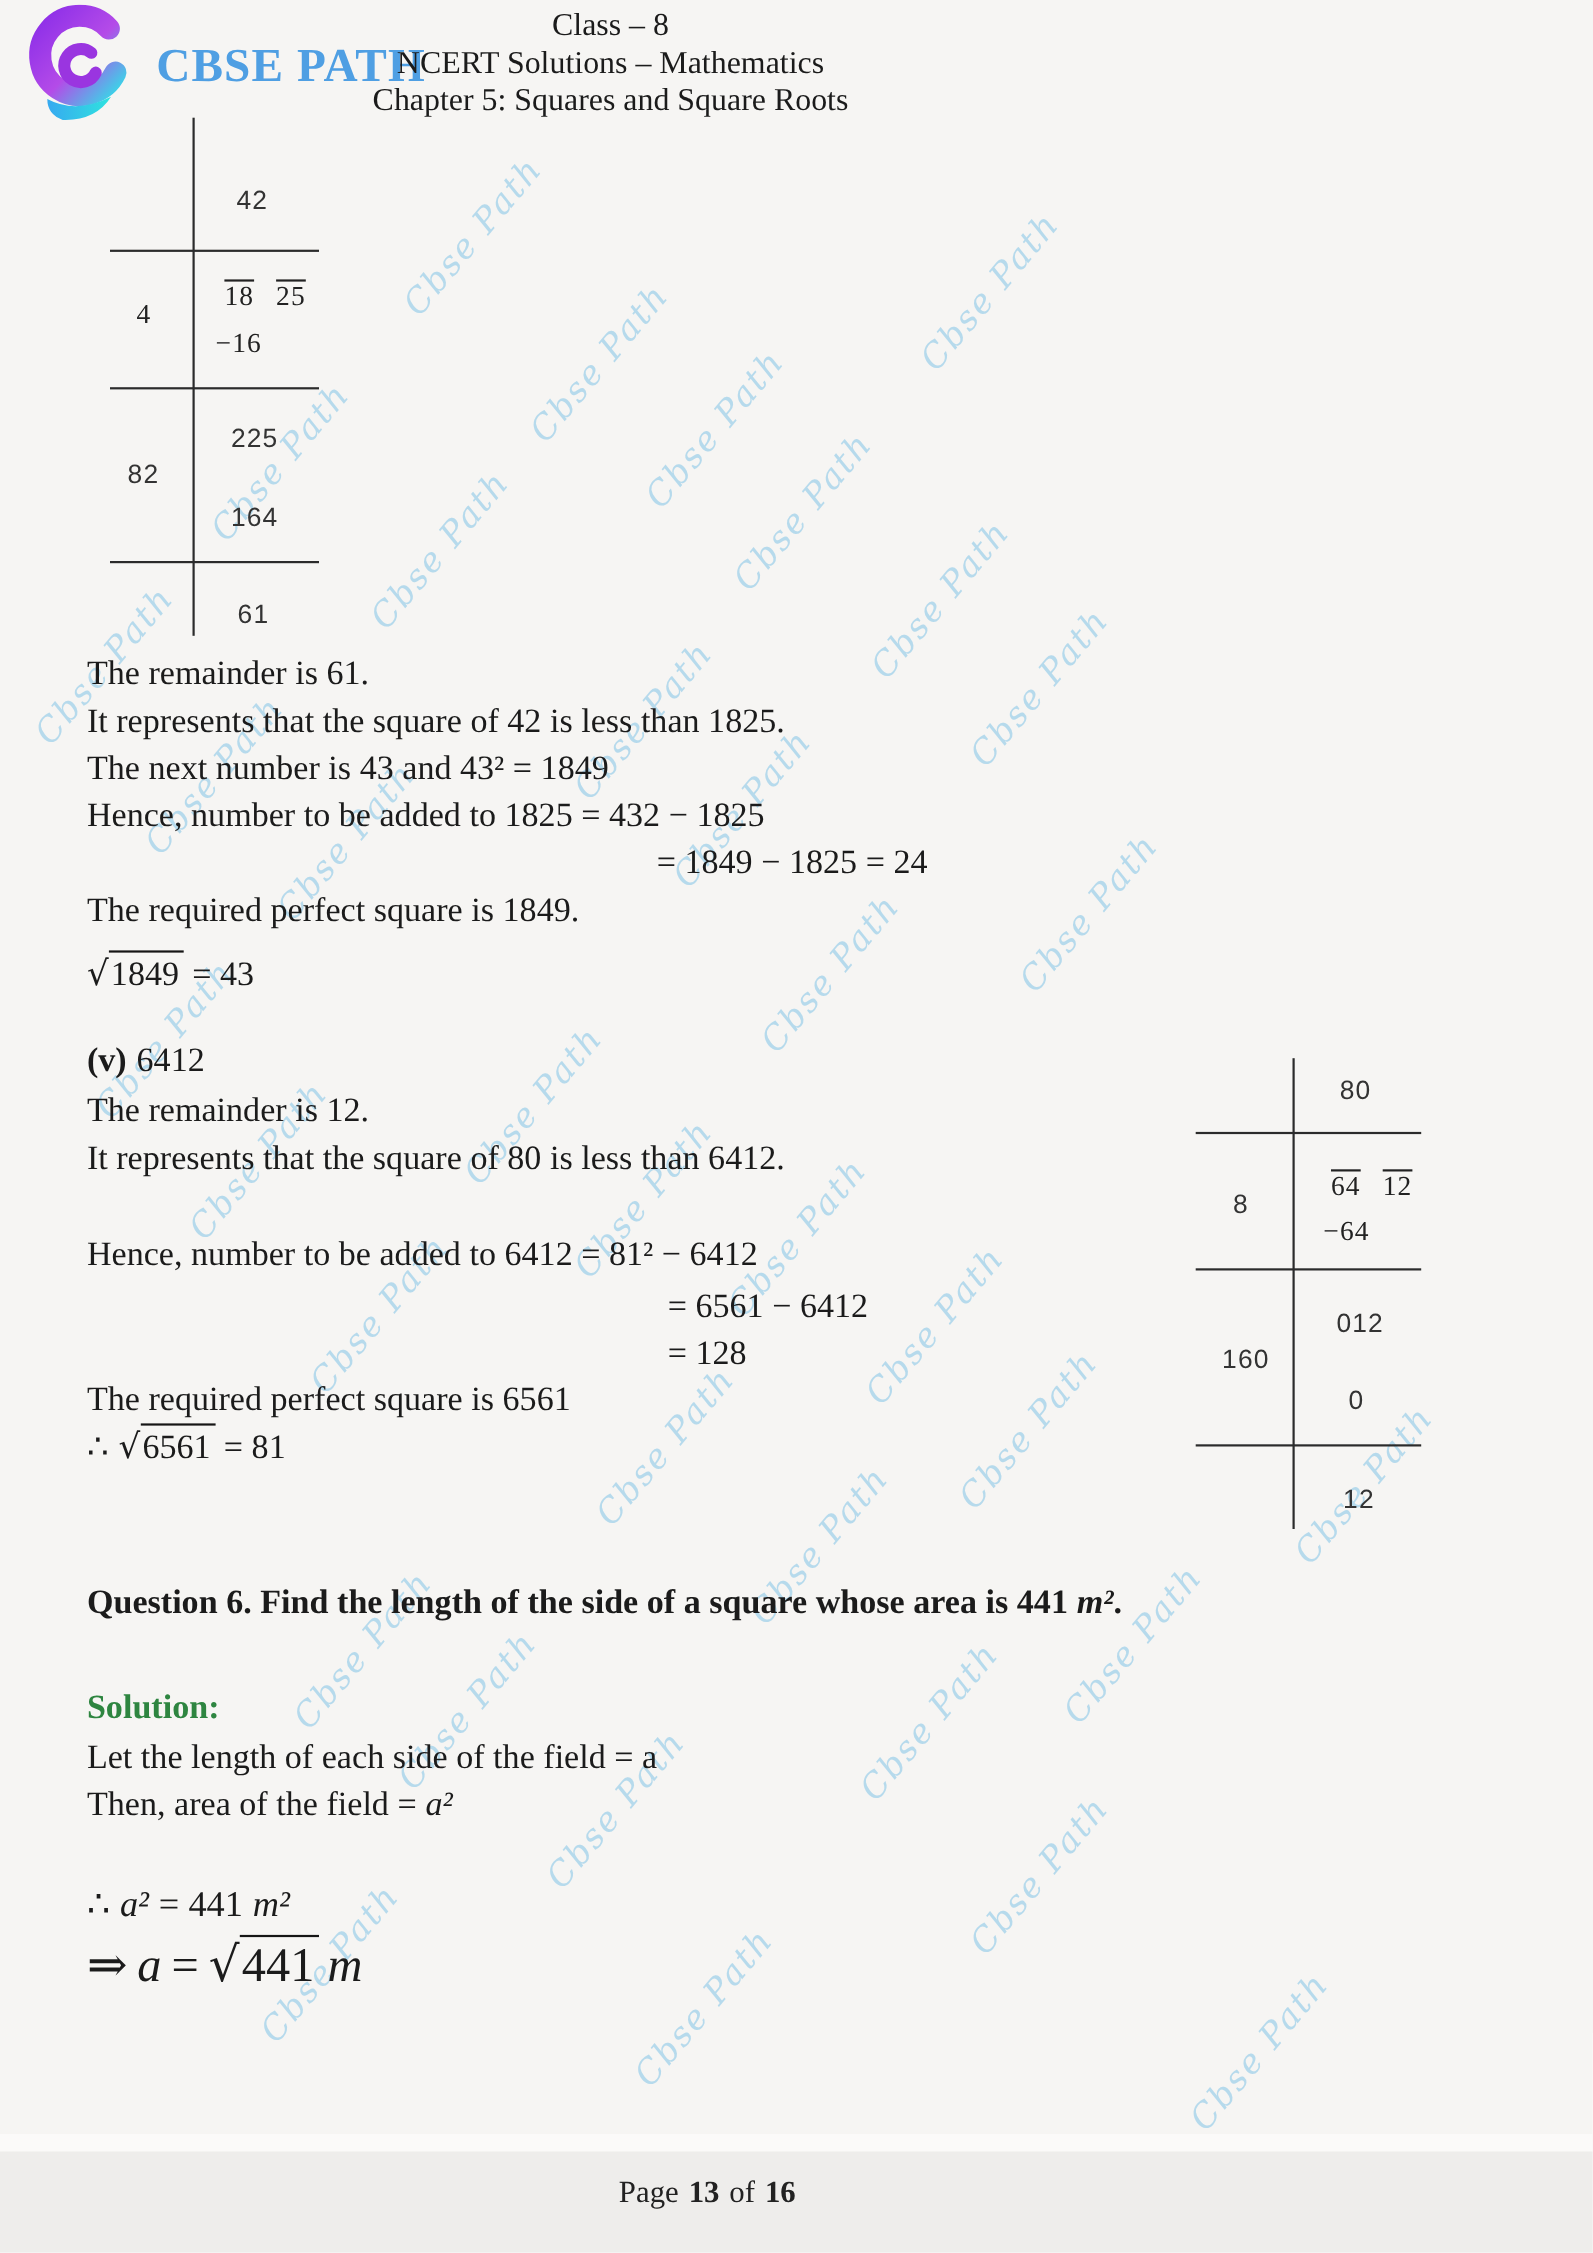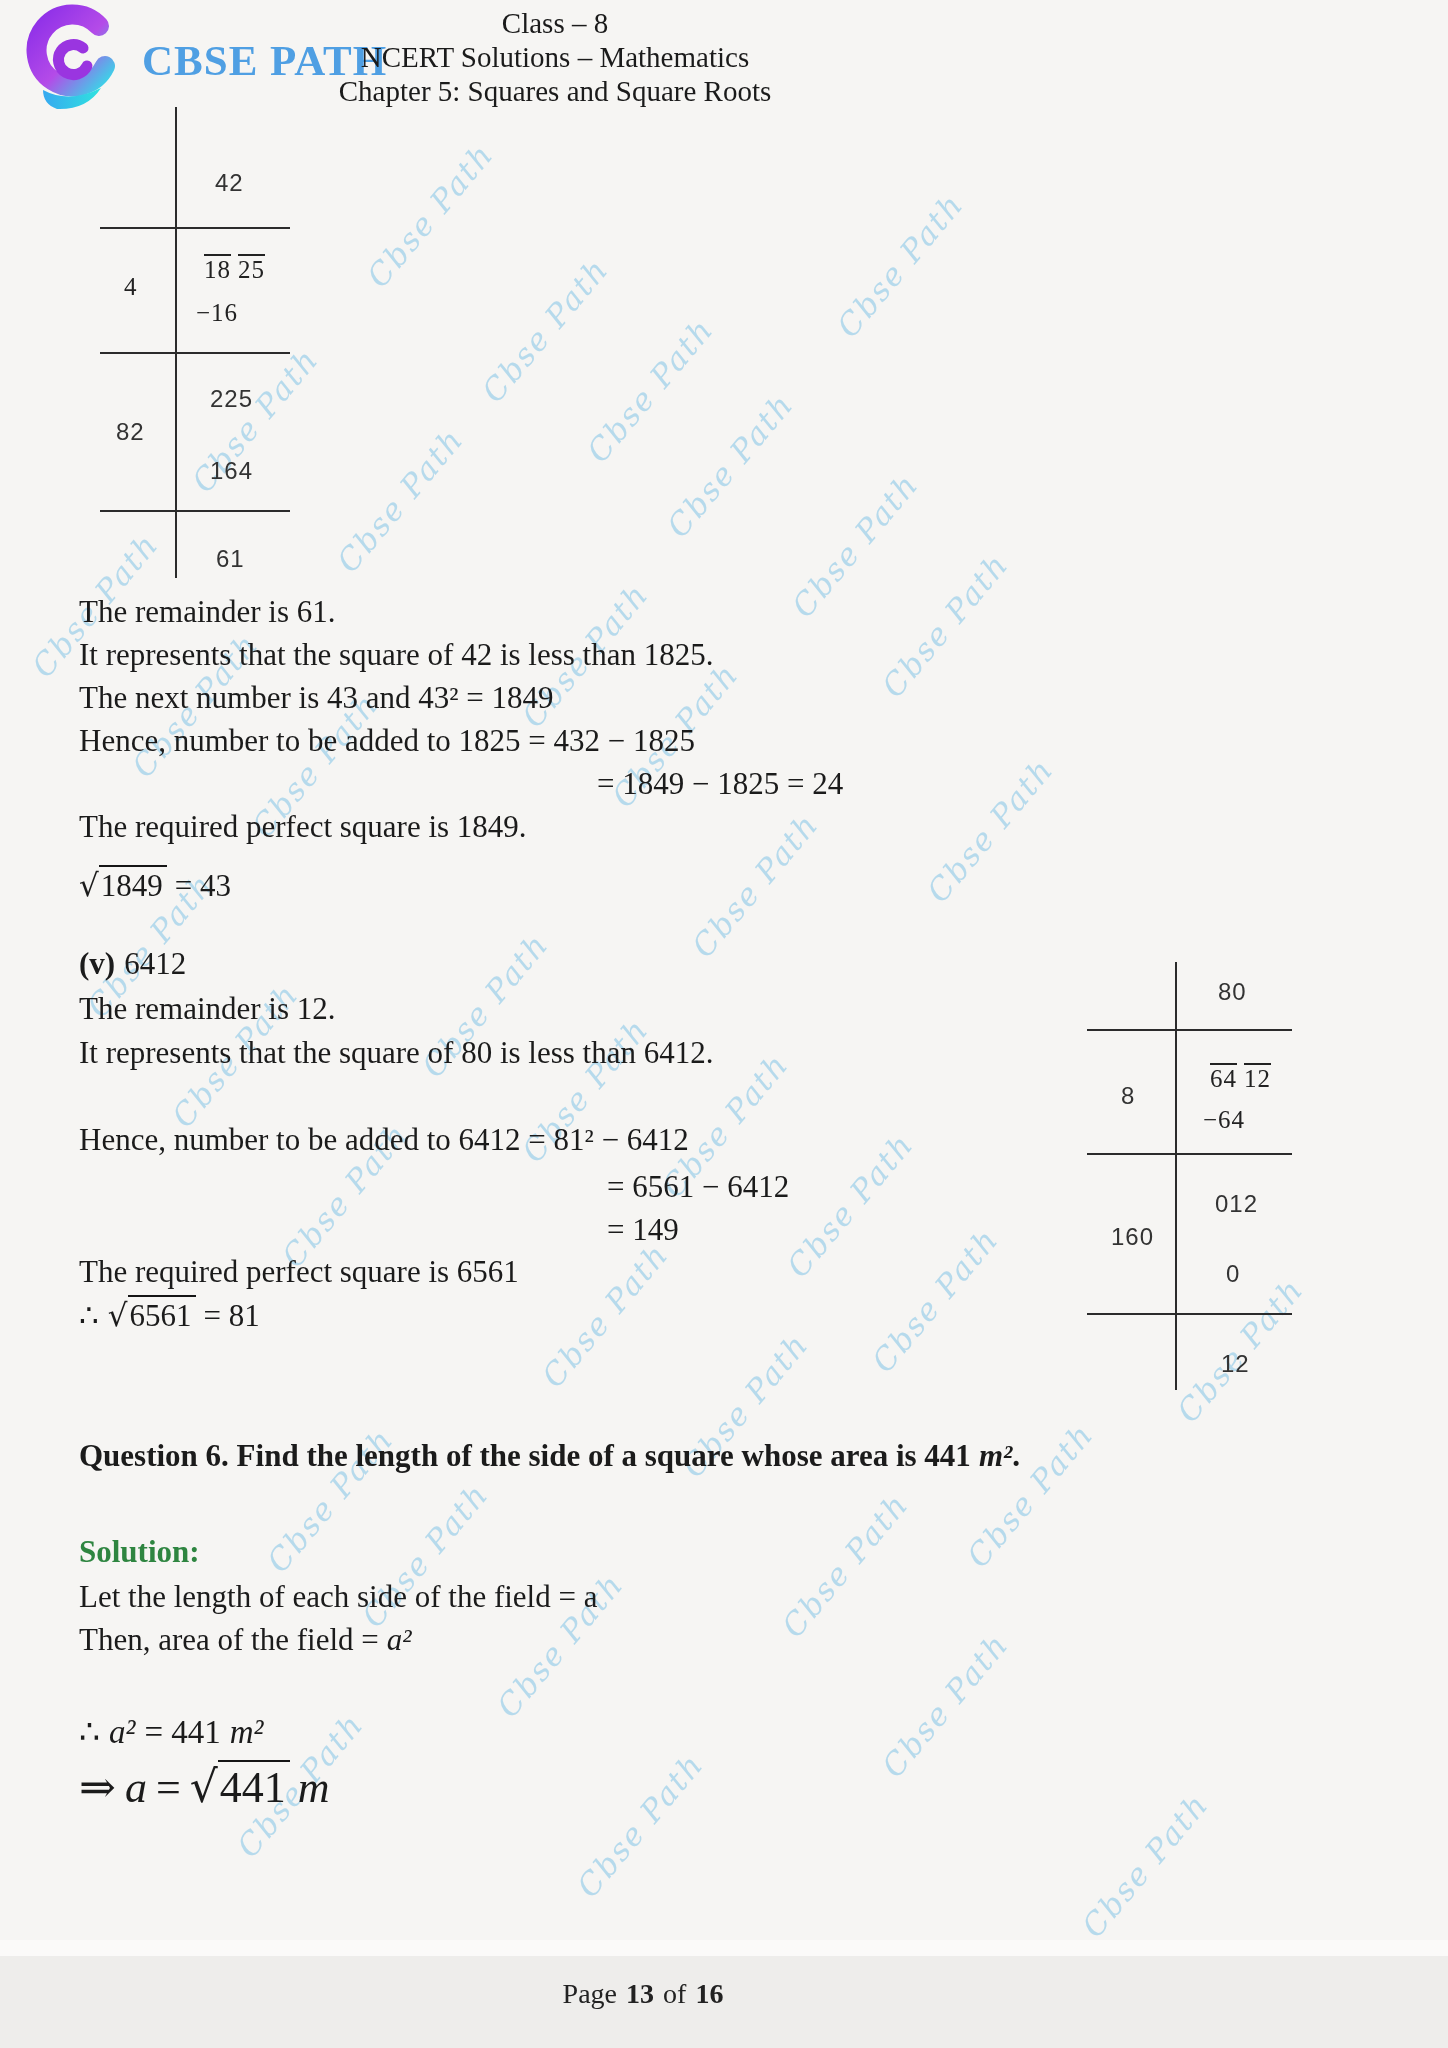--- a/index.html
+++ b/index.html
@@ -38,21 +38,21 @@
   .radicand{border-top:2px solid #151515;padding:1px 4px 0 2px;}
   .mspace{margin-left:8px;}
   
   .divtable{position:absolute;}
   .vline{position:absolute;width:2px;background:#2b2b2b;}
   .hline{position:absolute;height:2px;left:0;width:100%;background:#2b2b2b;}
   .dnum{position:absolute;font-size:24px;color:#333;letter-spacing:1px;white-space:nowrap;}
   .dsans{font-family:"Liberation Sans","DejaVu Sans",sans-serif;text-align:right;}
   .dserif{font-family:"Liberation Serif","DejaVu Serif",serif;font-size:25px;color:#222;}
   .ovl{text-decoration:overline;text-decoration-thickness:1.5px;}
-  .ovl2{margin-left:7px;}
+  .ovl2{margin-left:20px;}
   
   .footer-gap{position:absolute;left:0;top:1940px;width:100%;height:16px;background:#fbfaf9;}
   .footer-band{
     position:absolute;left:0;top:1956px;width:100%;height:92px;background:#eeedeb;
   }
   .footer-text{
     position:absolute;left:0;top:22px;width:1286px;text-align:center;
     font-size:28px;color:#222;
   }
 </style>
@@ -150,21 +150,21 @@
     <span class="rad-sign">√</span><span class="radicand">1849</span><span class="mspace">= 43</span>
   </div>
 
   <div class="line" style="top:945px">
     <span class="b gapR">(v)</span><span>6412</span>
   </div>
   <div class="line" style="top:990px">The remainder is 12.</div>
   <div class="line" style="top:1034px">It represents that the square of 80 is less than 6412.</div>
   <div class="line" style="top:1121px">Hence, number to be added to 6412 = 81² − 6412</div>
   <div class="line" style="left:607px;top:1168px">= 6561 − 6412</div>
-  <div class="line" style="left:607px;top:1211px">= 149</div>
+  <div class="line" style="left:607px;top:1211px">= 128</div>
   <div class="line" style="top:1253px">The required perfect square is 6561</div>
   <div class="line" style="top:1296px">
     <span class="gapR">∴</span><span class="rad-sign">√</span><span class="radicand">6561</span><span class="mspace">= 81</span>
   </div>
 
   <div class="divtable" style="left:1087px;top:962px;width:205px;height:428px">
     <div class="vline" style="left:88px;top:0;height:428px"></div>
     <div class="hline" style="top:67px"></div>
     <div class="hline" style="top:191px"></div>
     <div class="hline" style="top:351px"></div>

